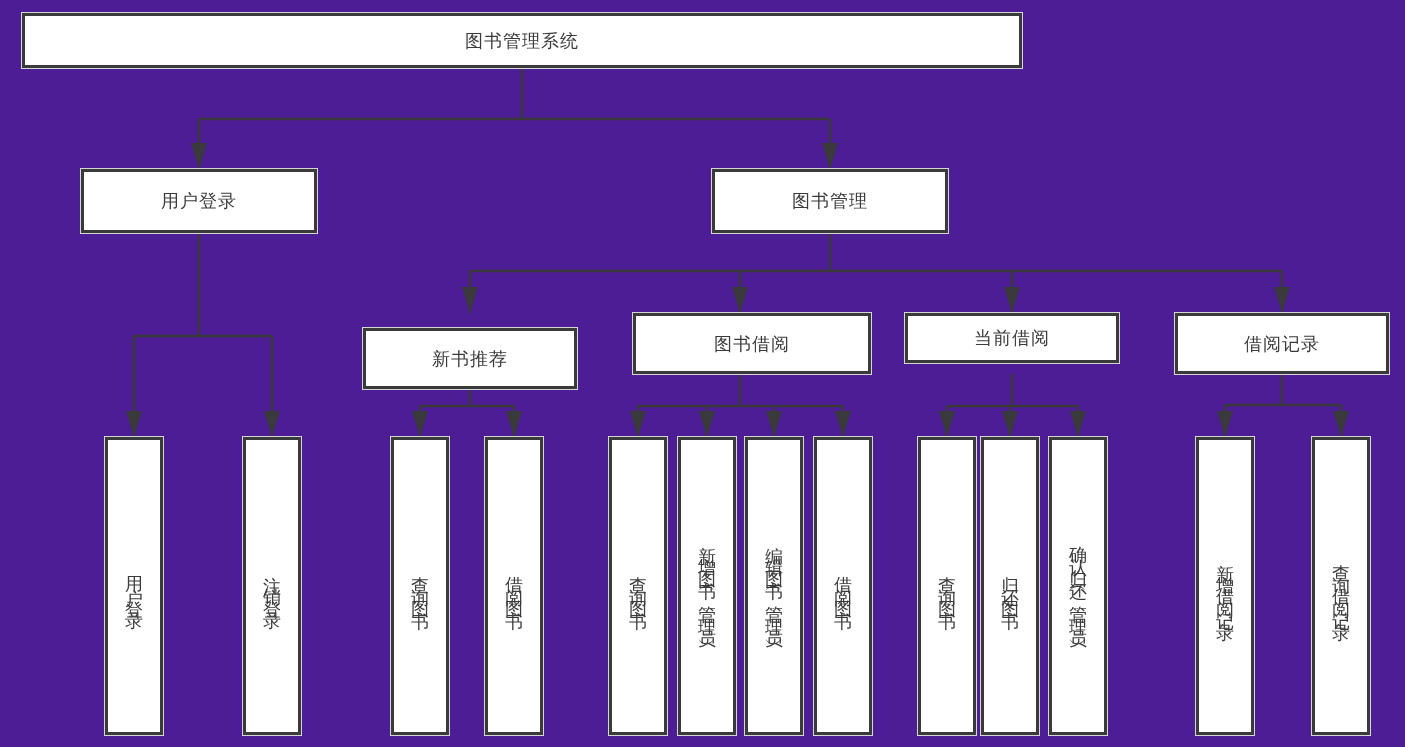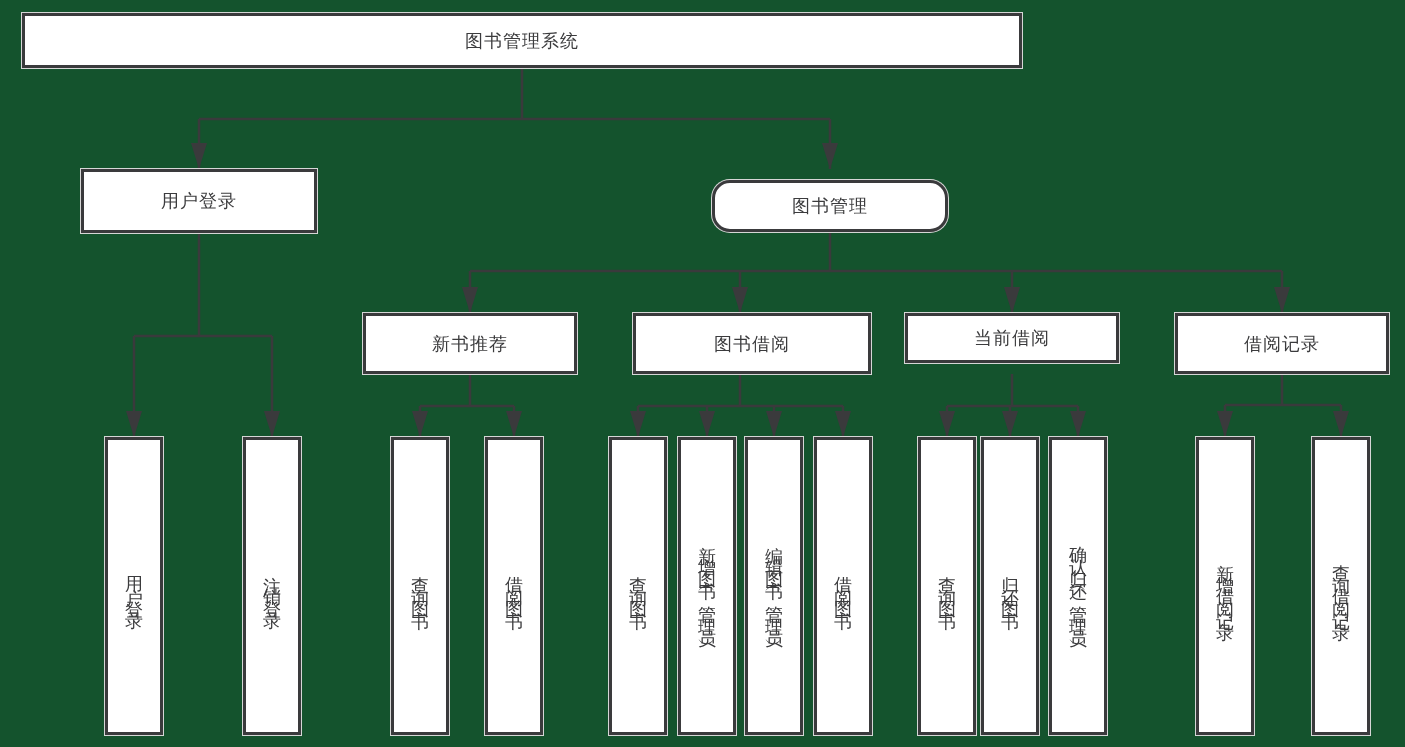--- a/index.html
+++ b/index.html
@@ -5,21 +5,21 @@
   html, body {
     margin: 0;
     padding: 0;
     background: #ffffff;
     font-family: "Liberation Sans", "DejaVu Sans", sans-serif;
   }
   #canvas {
     position: relative;
     width: 1405px;
     height: 747px;
-    background: #14532d;
+    background: #4c1d95;
     overflow: hidden;
   }
   #connectors {
     position: absolute;
     left: 0;
     top: 0;
     width: 1405px;
     height: 747px;
   }
   #connectors path.line {
@@ -122,25 +122,25 @@
     <path class="arrow" d="M1341 437 L1333 411 L1349 411 Z"></path>
   </svg>
 
   <div class="node" style="left:22px; top:13px; width:1000px; height:55px;">
     <span>图书管理系统</span>
   </div>
 
   <div class="node" style="left:81px; top:169px; width:236px; height:64px;">
     <span>用户登录</span>
   </div>
-  <div class="node" style="left:712px; top:180px; width:236px; height:52px;border-radius:18px;">
+  <div class="node" style="left:712px; top:169px; width:236px; height:64px;">
     <span>图书管理</span>
   </div>
 
-  <div class="node" style="left:363px; top:313px; width:214px; height:61px;align-items:center;">
+  <div class="node" style="left:363px; top:328px; width:214px; height:61px;align-items:center;">
     <span>新书推荐</span>
   </div>
   <div class="node" style="left:633px; top:313px; width:238px; height:61px;">
     <span>图书借阅</span>
   </div>
   <div class="node" style="left:905px; top:313px; width:214px; height:50px;">
     <span>当前借阅</span>
   </div>
   <div class="node" style="left:1175px; top:313px; width:214px; height:61px;">
     <span>借阅记录</span>

